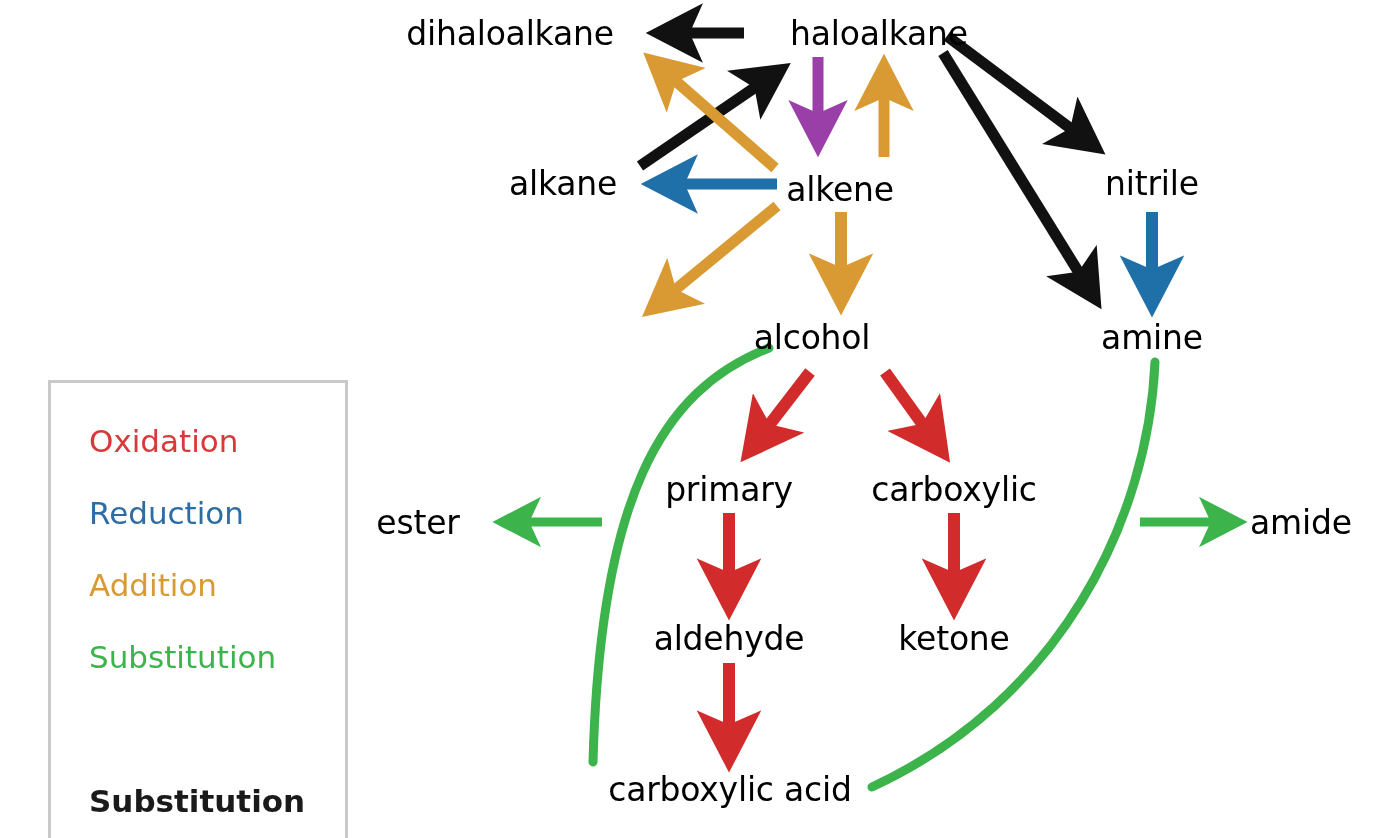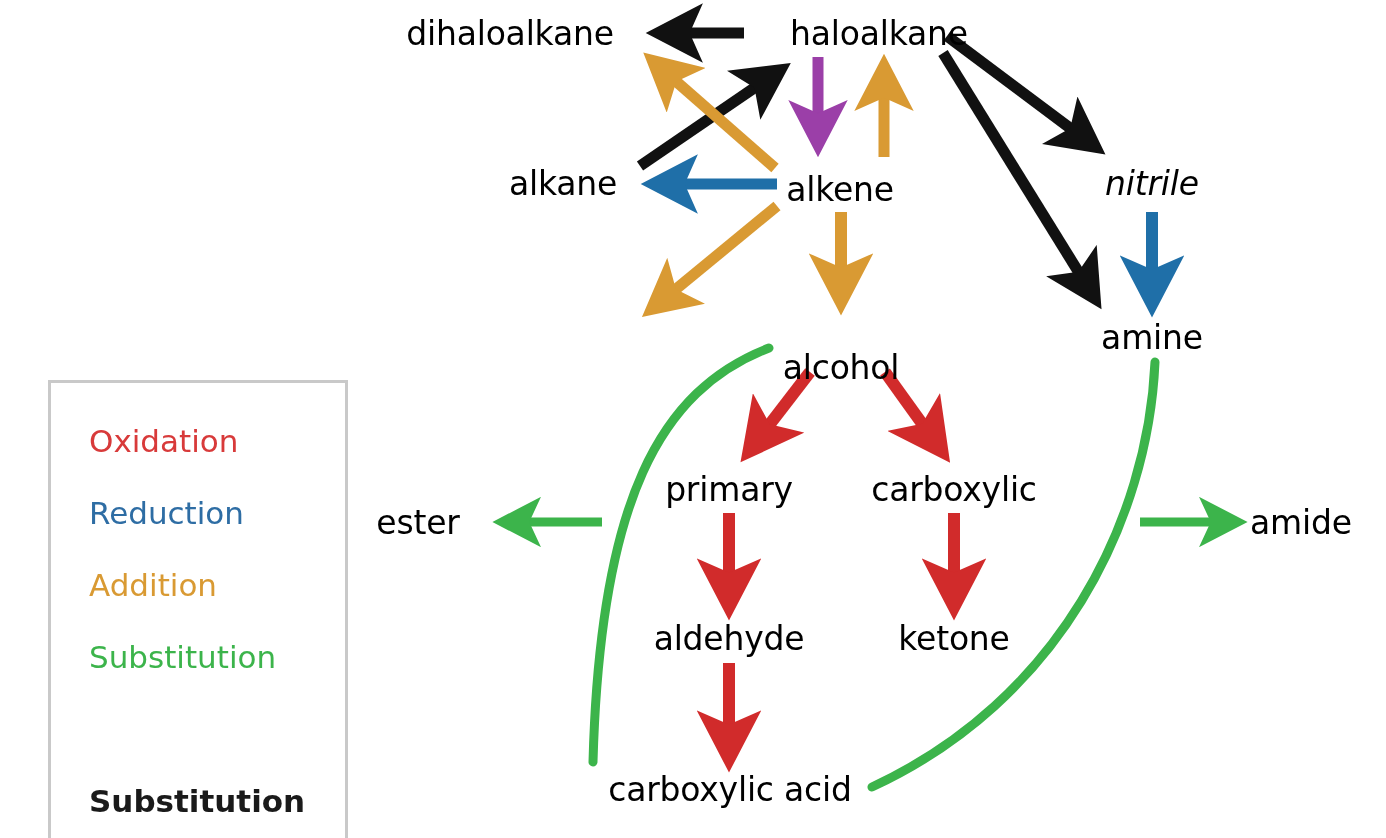--- a/index.html
+++ b/index.html
@@ -122,22 +122,22 @@
 
     <path d="M 1155,362 C 1148,520 1060,700 872,787" stroke="#3cb44b" stroke-width="9" fill="none" stroke-linecap="round"></path>
 
     <line x1="1140" y1="522" x2="1235" y2="522" stroke="#3cb44b" stroke-width="9" marker-end="url(#head-green)"></line>
   </svg>
 
   <div class="node-label" style="left:510px; top:33px;">dihaloalkane</div>
   <div class="node-label" style="left:845px; top:33px;margin-left:34px;">haloalkane</div>
   <div class="node-label" style="left:563px; top:183px;">alkane</div>
   <div class="node-label" style="left:840px; top:189px;">alkene</div>
-  <div class="node-label" style="left:1152px;top:183px;font-style:italic;">nitrile</div>
-  <div class="node-label" style="left:841px; top:337px;margin-top:30px;">alcohol</div>
+  <div class="node-label" style="left:1152px;top:183px;">nitrile</div>
+  <div class="node-label" style="left:812px; top:337px;">alcohol</div>
   <div class="node-label" style="left:1152px;top:337px;">amine</div>
   <div class="node-label" style="left:418px; top:522px;">ester</div>
   <div class="node-label" style="left:729px; top:489px;">primary</div>
   <div class="node-label" style="left:954px; top:489px;">carboxylic</div>
   <div class="node-label" style="left:1301px;top:522px;">amide</div>
   <div class="node-label" style="left:729px; top:638px;">aldehyde</div>
   <div class="node-label" style="left:954px; top:638px;">ketone</div>
   <div class="node-label" style="left:730px; top:789px;">carboxylic acid</div>
 
   <div id="legend-box">

